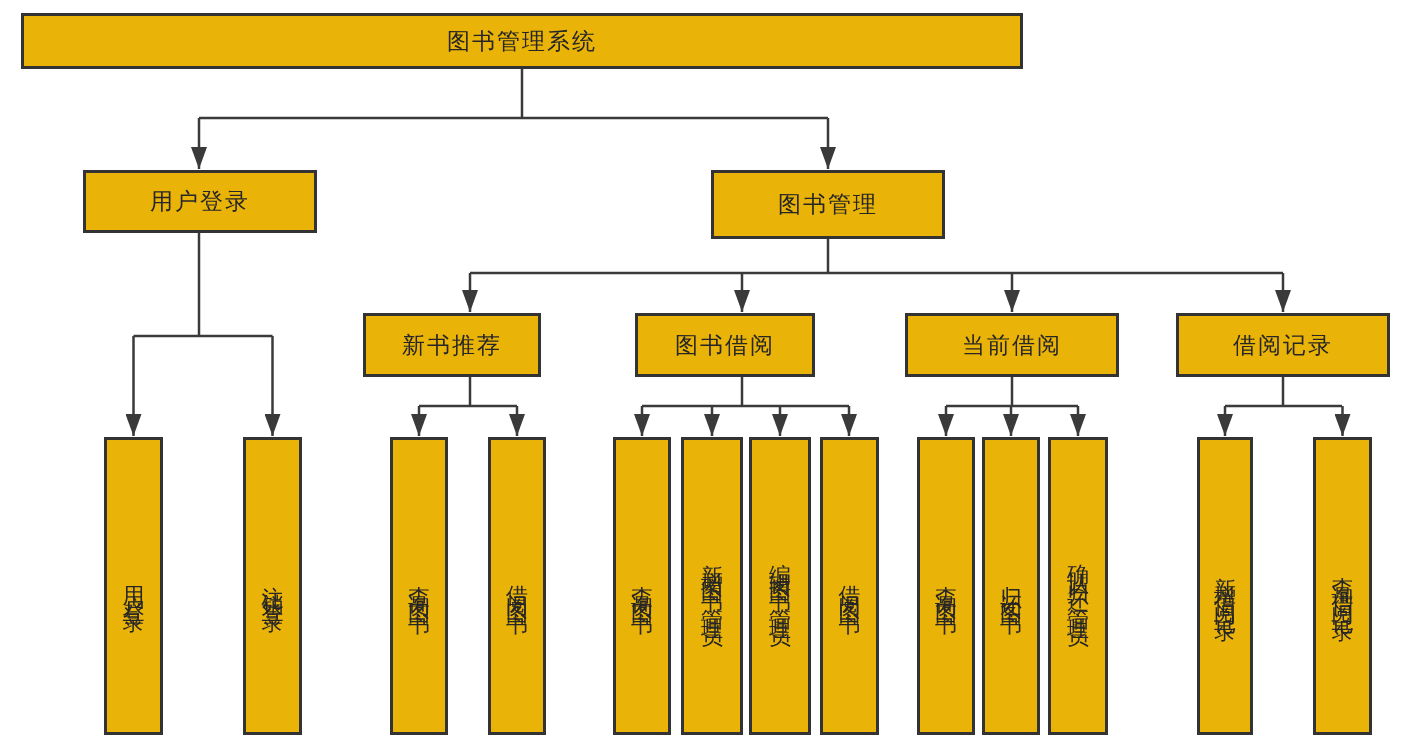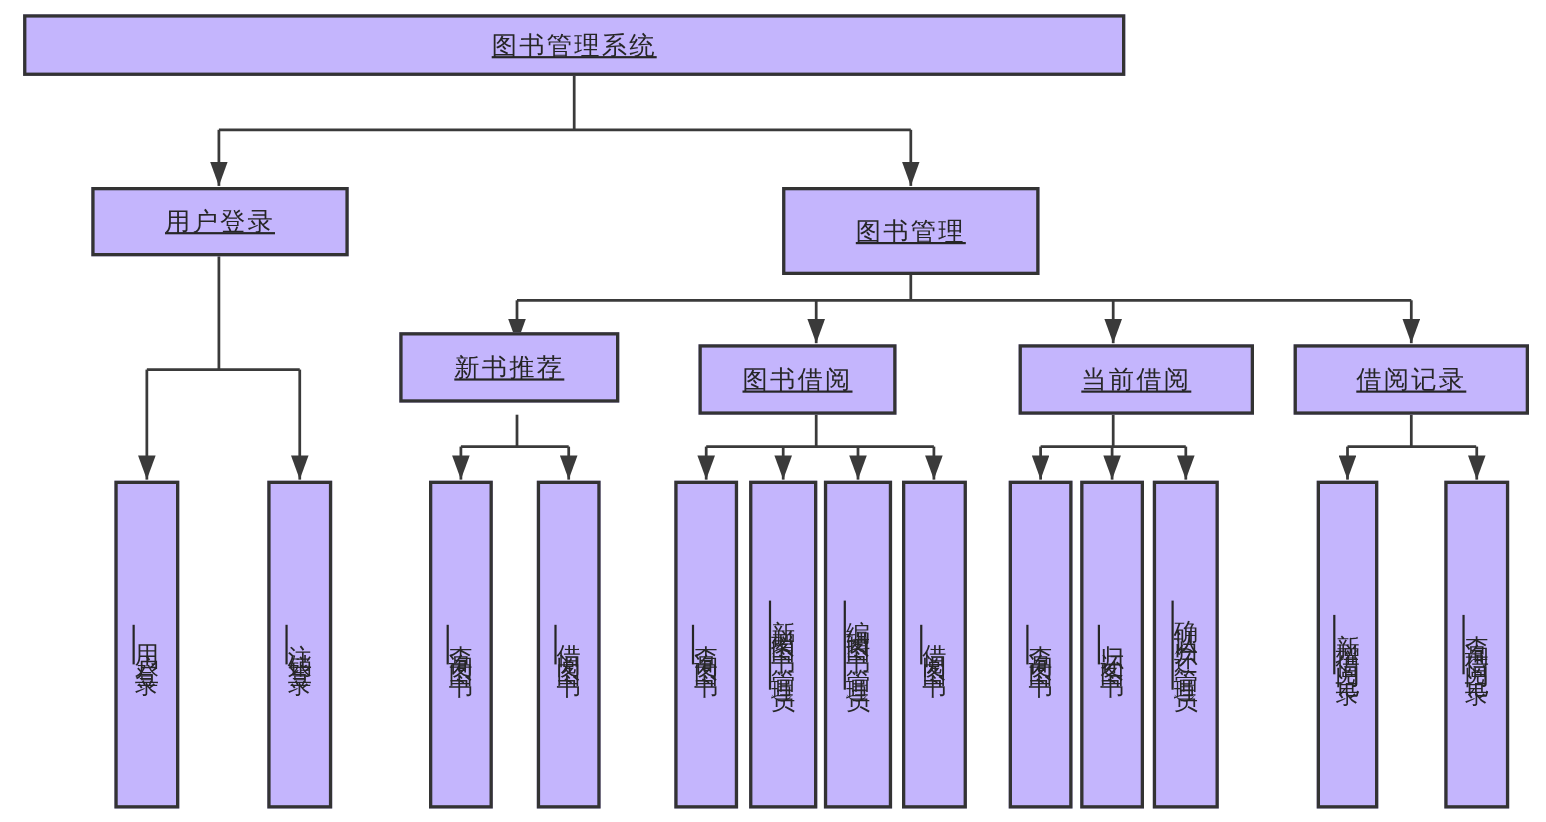--- a/index.html
+++ b/index.html
@@ -2,24 +2,23 @@
 <html><head>
 <meta charset="utf-8">
 <style>
   html,body { margin:0; padding:0; background:#fff; }
   .stage {
     position:relative; width:1405px; height:747px; background:#ffffff;
     font-family:"Liberation Sans","DejaVu Sans",sans-serif; overflow:hidden;
   }
   .box {
     position:absolute; box-sizing:border-box;
-    border:3px solid #333333; background:#c4b5fd;
+    border:3px solid #333333; background:#eab308;
     display:flex; align-items:center; justify-content:center;
     color:#262626;
-    text-decoration:underline;
   }
   .box.h .lbl { font-size:23px; letter-spacing:2px; white-space:nowrap; }
   .box.v .vlbl {
     writing-mode:vertical-rl; font-size:22px; letter-spacing:9px;
     line-height:1; white-space:nowrap;
   }
   svg.connectors { position:absolute; left:0; top:0; width:1405px; height:747px; }
   svg.connectors path { stroke:#3a3a3a; stroke-width:2.5; fill:none; }
   .watermark {
     position:absolute; right:4px; bottom:5px;
@@ -102,31 +101,31 @@
     </g>
   </svg>
 
   <div class="box h" style="left:21px;top:13px;width:1002px;height:56px">
     <span class="lbl">图书管理系统</span>
   </div>
 
   <div class="box h" style="left:83px;top:170px;width:234px;height:63px">
     <span class="lbl">用户登录</span>
   </div>
-  <div class="box h" style="left:711px;top:170px;width:234px;height:80px">
+  <div class="box h" style="left:711px;top:170px;width:234px;height:69px">
     <span class="lbl">图书管理</span>
   </div>
 
-  <div class="box h" style="left:363px;top:302px;width:200px;height:64px">
+  <div class="box h" style="left:363px;top:313px;width:178px;height:64px">
     <span class="lbl">新书推荐</span>
   </div>
   <div class="box h" style="left:635px;top:313px;width:180px;height:64px">
     <span class="lbl">图书借阅</span>
   </div>
-  <div class="box h" style="left:926px;top:313px;width:214px;height:64px">
+  <div class="box h" style="left:905px;top:313px;width:214px;height:64px">
     <span class="lbl">当前借阅</span>
   </div>
   <div class="box h" style="left:1176px;top:313px;width:214px;height:64px">
     <span class="lbl">借阅记录</span>
   </div>
 
   <div class="box v" style="left:104px;top:437px;width:59px;height:298px">
     <span class="vlbl">用户登录</span>
   </div>
   <div class="box v" style="left:243px;top:437px;width:59px;height:298px">

